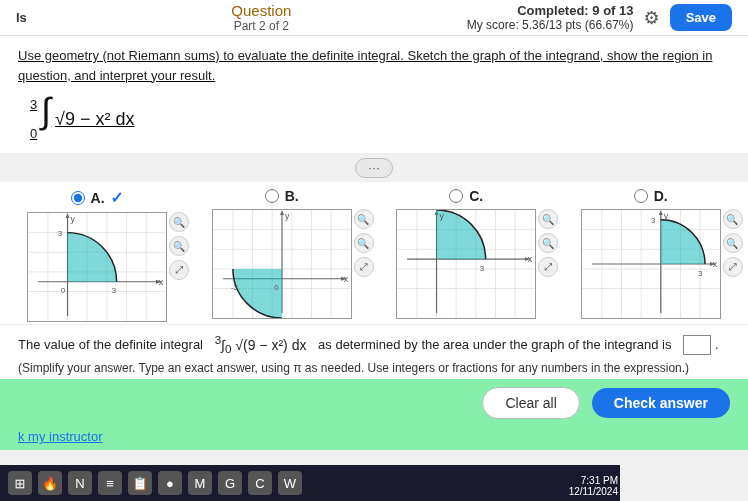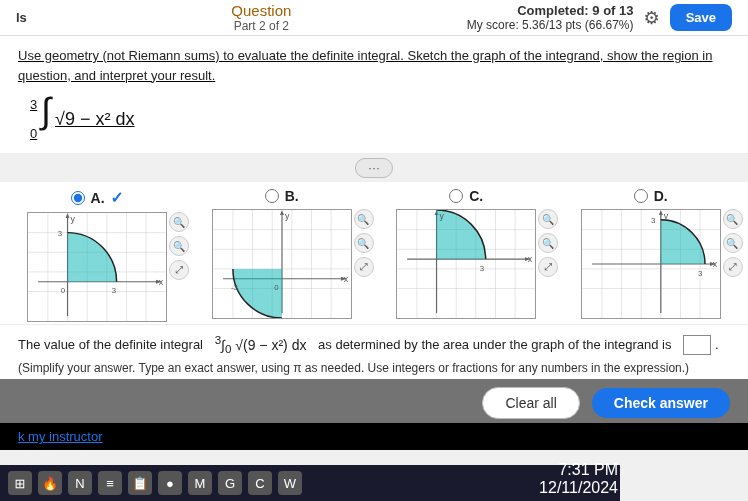--- a/index.html
+++ b/index.html
@@ -226,21 +226,21 @@
       margin-top: 2px;
     }
 
     
     .action-row {
       display: flex;
       justify-content: flex-end;
       align-items: center;
       gap: 12px;
       padding: 8px 18px 4px 18px;
-      background: #737373;
+      background: #86efac;
     }
     .clear-all-btn {
       background: #fff;
       border: 1px solid #bbb;
       border-radius: 20px;
       padding: 7px 22px;
       font-size: 14px;
       color: #333;
       cursor: pointer;
     }
@@ -255,41 +255,41 @@
       cursor: pointer;
     }
 
     
     .ask-instructor {
       padding: 6px 18px;
       font-size: 13px;
       color: #1a73e8;
       cursor: pointer;
       text-decoration: underline;
-      background: #000000;
+      background: #86efac;
     }
 
     
     .taskbar {
       position: absolute;
       bottom: 0;
       left: 0;
       width: 620px;
       height: 36px;
       background: #1a1a2e;
       display: flex;
       align-items: center;
       padding: 0 8px;
       gap: 6px;
     }
     .taskbar-time {
       position: absolute;
       right: 130px;
       bottom: 4px;
-      font-size: 16px;
+      font-size: 10px;
       color: #fff;
       text-align: right;
     }
     .taskbar-icon {
       width: 24px;
       height: 24px;
       border-radius: 4px;
       background: #555;
       display: flex;
       align-items: center;

